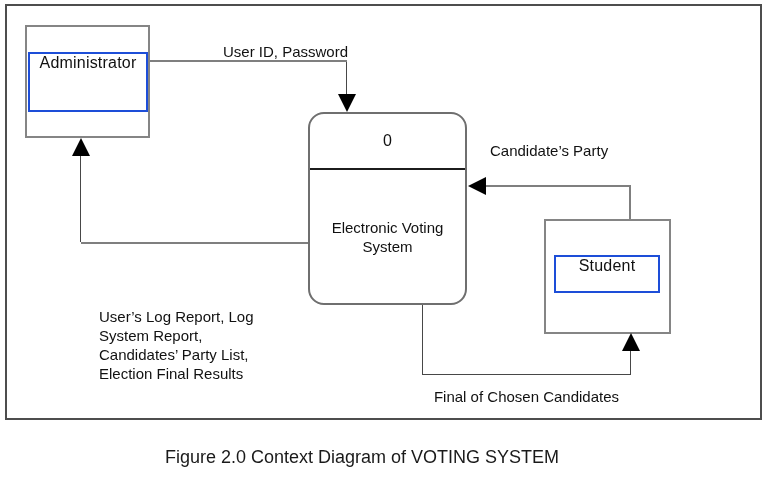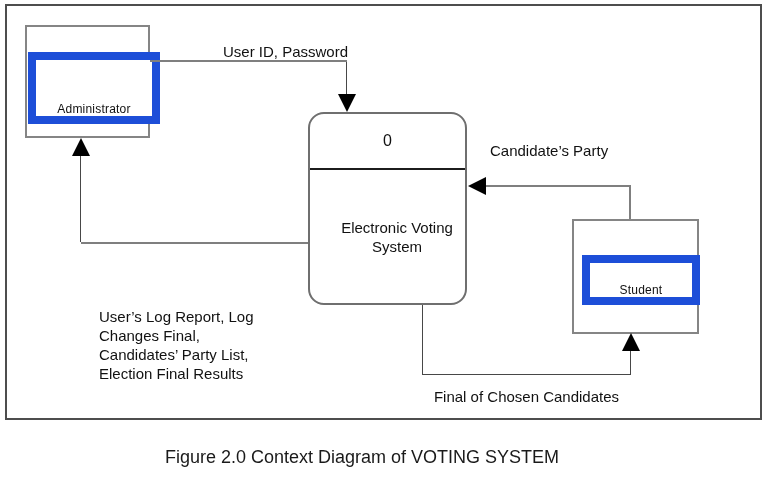--- a/index.html
+++ b/index.html
@@ -8,40 +8,40 @@
     font-family:"Liberation Sans", sans-serif; color:#111; overflow:hidden;
   }
   .abs { position:absolute; }
 
   
   .frame { left:5px; top:4px; width:753px; height:412px; border:2px solid #4d4d4d; }
 
   
   .entity-outer { border:2px solid #858585; background:#ffffff; }
   .entity-inner {
-    border:8px solid #1d4ed8; background:#ffffff;
-    display:flex; align-items:flex-end; justify-content:center;
-    font-size:12px; letter-spacing:.2px;
+    border:2px solid #1d4ed8; background:#ffffff;
+    display:flex; align-items:flex-start; justify-content:center;
+    font-size:16px; letter-spacing:.2px;
   }
   .admin-outer { left:25px; top:25px; width:121px; height:109px; }
   .admin-inner { left:28px; top:52px; width:116px; height:56px; }
-  .student-outer { left:572px; top:219px; width:123px; height:111px; }
+  .student-outer { left:544px; top:219px; width:123px; height:111px; }
   .student-inner { left:582px; top:255px; width:102px; height:34px; }
 
   
   .process {
     left:308px; top:112px; width:155px; height:189px;
     border:2px solid #6f6f6f; border-radius:16px; background:#ffffff;
     display:flex; flex-direction:column;
   }
   .process-head {
     height:54px; border-bottom:2px solid #1c1c1c;
     display:flex; align-items:center; justify-content:center; font-size:16px;
   }
-  .process-body { flex:1; display:flex; align-items:center; justify-content:flex-end; }
+  .process-body { flex:1; display:flex; align-items:center; justify-content:center; }
   .process-name { width:136px; text-align:center; font-size:15px; line-height:19px; }
 
   
   .hline, .vline { background:#7f7f7f; }
   .thin { background:#474747; }
 
   
   .ah { width:0; height:0; }
   .ah-down  { border-left:9px solid transparent; border-right:9px solid transparent; border-top:18px solid #000; }
   .ah-up    { border-left:9px solid transparent; border-right:9px solid transparent; border-bottom:18px solid #000; }
@@ -92,21 +92,21 @@
   <div class="abs ah ah-left" style="left:468px; top:177px;"></div>
   <div class="abs flow-label f2-label">
     <div>Candidate’s Party</div>
   </div>
 
   <div class="abs hline" style="left:81px; top:242px; width:227px; height:2px;"></div>
   <div class="abs thin" style="left:80px; top:156px; width:1px; height:86px;"></div>
   <div class="abs ah ah-up" style="left:72px; top:138px;"></div>
   <div class="abs flow-label f3-label">
     <div>User’s Log Report, Log</div>
-    <div>Changes Final,</div>
+    <div>System Report,</div>
     <div>Candidates’ Party List,</div>
     <div>Election Final Results</div>
   </div>
 
   <div class="abs thin" style="left:422px; top:305px; width:1px; height:70px;"></div>
   <div class="abs thin" style="left:422px; top:374px; width:209px; height:1px;"></div>
   <div class="abs thin" style="left:630px; top:351px; width:1px; height:23px;"></div>
   <div class="abs ah ah-up" style="left:622px; top:333px;"></div>
   <div class="abs flow-label f4-label">Final of Chosen Candidates</div>
 

